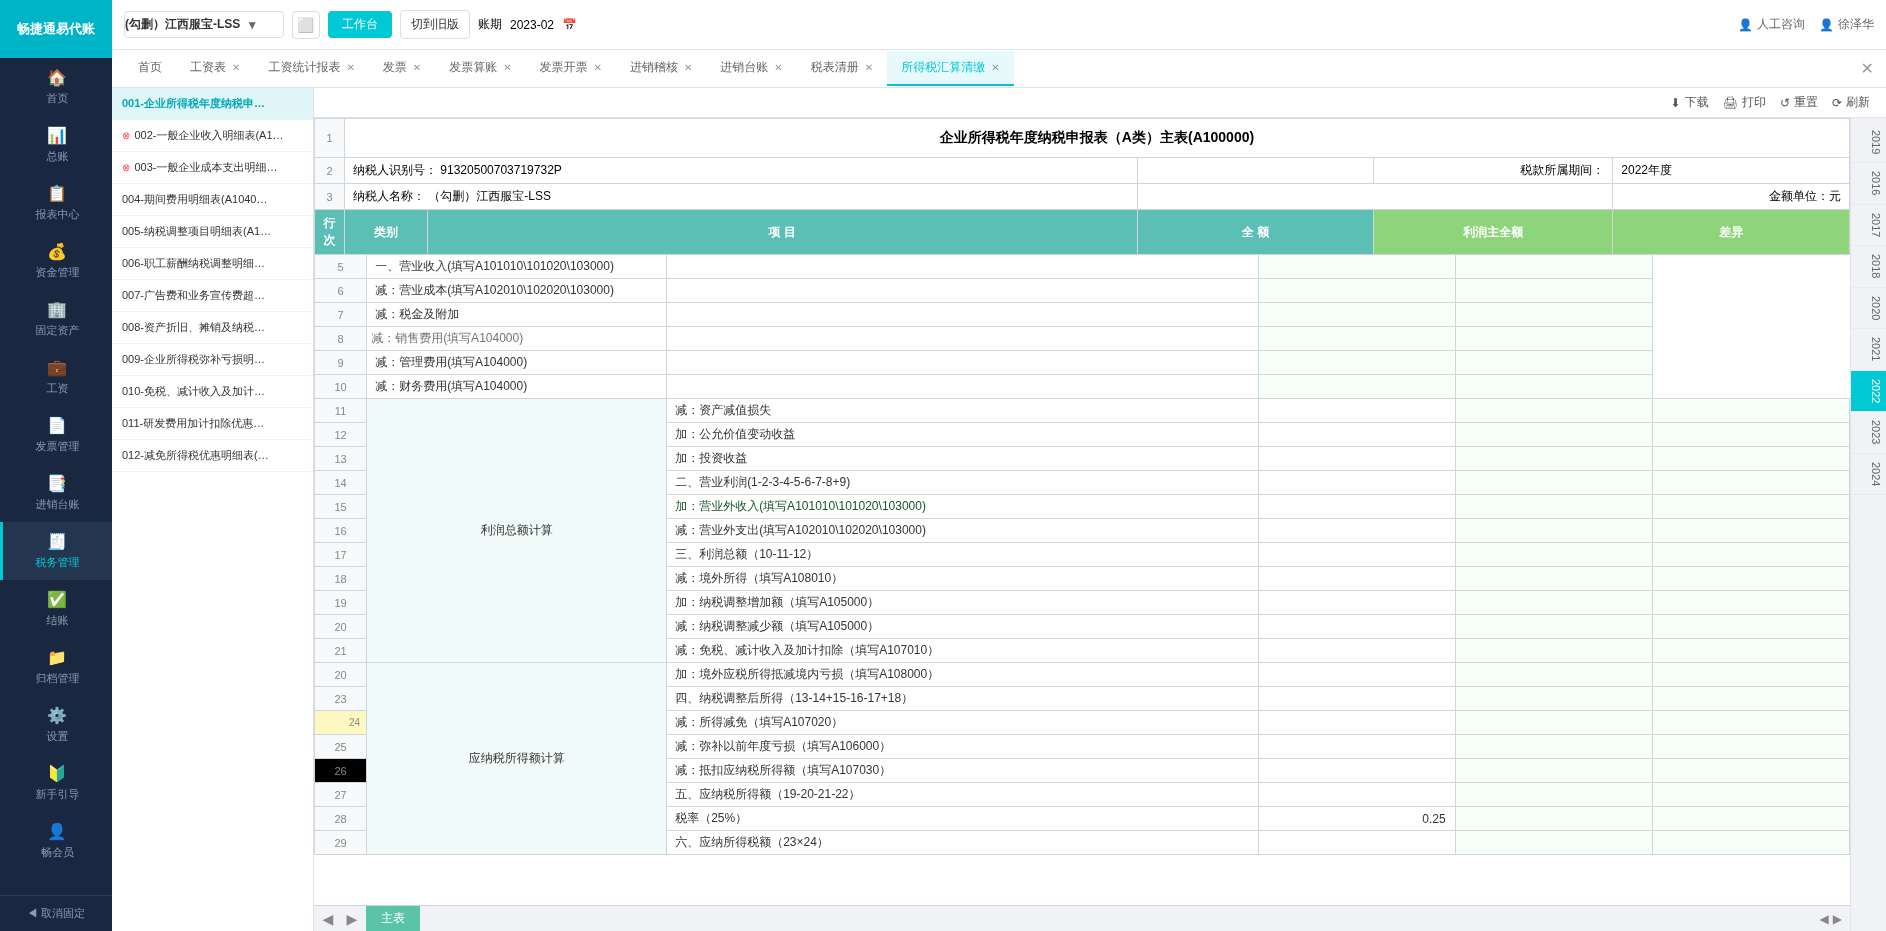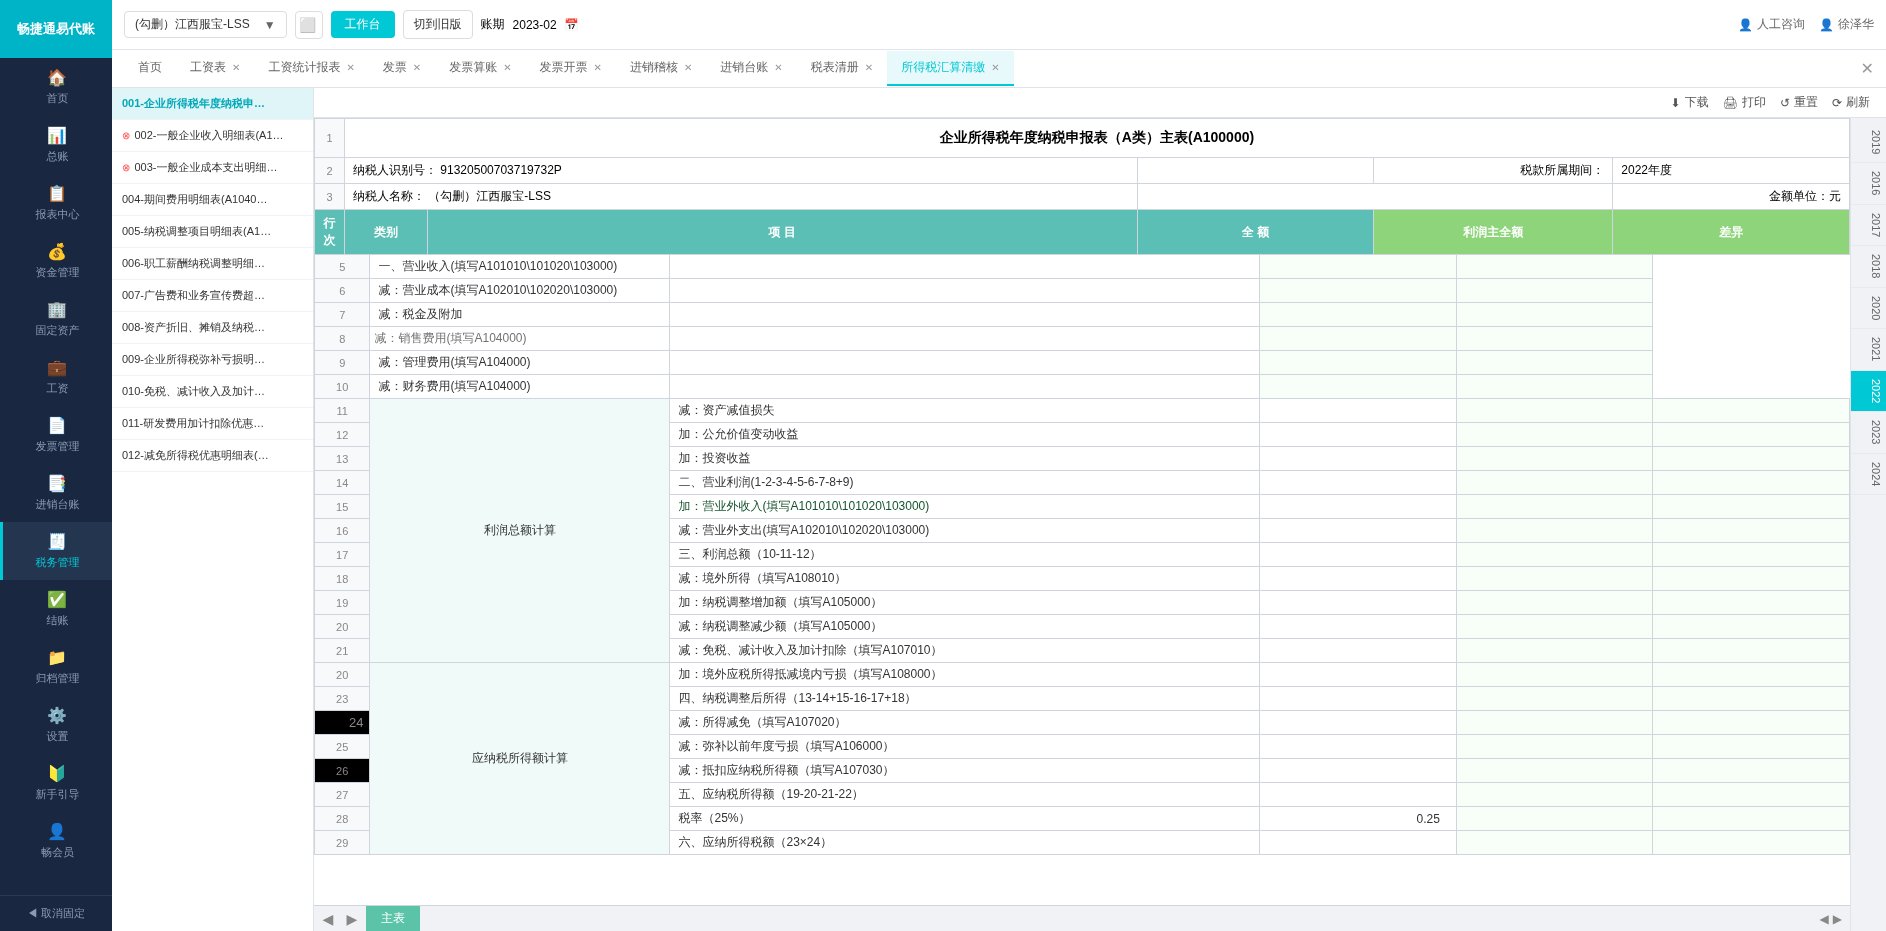--- a/index.html
+++ b/index.html
@@ -12,21 +12,21 @@
     .sidebar-item { display: flex; flex-direction: column; align-items: center; padding: 10px 4px; cursor: pointer; color: #8a9bb5; font-size: 11px; gap: 4px; border-left: 3px solid transparent; }
     .sidebar-item.active { background: #243550; color: #00c8d4; border-left-color: #00c8d4; }
     .sidebar-item .icon { font-size: 16px; }
     .sidebar-footer { padding: 10px; color: #8a9bb5; font-size: 11px; text-align: center; cursor: pointer; border-top: 1px solid #2a3a50; }
 
     
     .main { flex: 1; display: flex; flex-direction: column; overflow: hidden; }
 
     
     .topbar { height: 50px; background: white; display: flex; align-items: center; padding: 0 12px; gap: 8px; border-bottom: 1px solid #e0e4ea; flex-shrink: 0; }
-    .topbar-company { display: flex; align-items: center; gap: 14px; border: 1px solid #ddd; border-radius: 4px; padding: 4px 10px; font-size: 12px; color: #333; cursor: pointer; min-width: 160px; }
+    .topbar-company { display: flex; align-items: center; gap: 6px; border: 1px solid #ddd; border-radius: 4px; padding: 4px 0; font-size: 12px; color: #333; cursor: pointer; min-width: 160px; font-weight: bold; }
     .topbar-company .arrow { color: #666; }
     .topbar-icon-btn { width: 28px; height: 28px; border: 1px solid #ddd; border-radius: 4px; display: flex; align-items: center; justify-content: center; cursor: pointer; color: #666; font-size: 14px; }
     .topbar-workbench { background: #00c8d4; color: white; border: none; border-radius: 4px; padding: 5px 14px; cursor: pointer; font-size: 12px; }
     .topbar-switch-btn { border: 1px solid #ddd; border-radius: 4px; padding: 5px 10px; cursor: pointer; font-size: 12px; color: #333; background: white; }
     .topbar-right { margin-left: auto; display: flex; align-items: center; gap: 14px; color: #666; font-size: 12px; cursor: pointer; }
     .topbar-right .user { display: flex; align-items: center; gap: 4px; }
 
     
     .tabbar { background: white; border-bottom: 1px solid #e0e4ea; display: flex; align-items: center; padding: 0 12px; height: 38px; gap: 0; flex-shrink: 0; overflow-x: auto; }
     .tab { display: flex; align-items: center; gap: 4px; padding: 8px 14px; cursor: pointer; font-size: 12px; color: #666; border-bottom: 2px solid transparent; white-space: nowrap; }
@@ -447,21 +447,21 @@
                     <td style="border: 1px solid rgb(208, 213, 221); padding: 3px 6px; text-align: right; min-width: 100px; background: rgb(248, 255, 248);"></td>
                   </tr>
                   <tr>
                     <td class="row-num" style="text-align: center; background: rgb(248, 249, 250); border: 1px solid rgb(208, 213, 221); color: rgb(136, 136, 136); font-size: 11px; width: 30px;">23</td>
                     <td class="item-cell" style="border: 1px solid rgb(208, 213, 221); padding: 3px 8px; color: rgb(51, 51, 51); min-width: 300px;">四、纳税调整后所得（13-14+15-16-17+18）</td>
                     <td class="amount-cell" style="border: 1px solid rgb(208, 213, 221); padding: 3px 6px; text-align: right; min-width: 100px;"></td>
                     <td style="border: 1px solid rgb(208, 213, 221); padding: 3px 6px; text-align: right; min-width: 100px; background: rgb(248, 255, 248);"></td>
                     <td style="border: 1px solid rgb(208, 213, 221); padding: 3px 6px; text-align: right; min-width: 100px; background: rgb(248, 255, 248);"></td>
                   </tr>
                   <tr>
-                    <td class="row-num" style="text-align: center; background: #000000; border: 1px solid rgb(208, 213, 221); color: rgb(136, 136, 136); font-size: 13px; width: 30px; padding-left: 34px;">24</td>
+                    <td class="row-num" style="text-align: center; background: #fef9c3; border: 1px solid rgb(208, 213, 221); color: rgb(136, 136, 136); font-size: 10px; width: 30px; padding-left: 34px;">24</td>
                     <td class="item-cell" style="border: 1px solid rgb(208, 213, 221); padding: 3px 8px; color: rgb(51, 51, 51); min-width: 300px;">减：所得减免（填写A107020）</td>
                     <td class="amount-cell" style="border: 1px solid rgb(208, 213, 221); padding: 3px 6px; text-align: right; min-width: 100px;"></td>
                     <td style="border: 1px solid rgb(208, 213, 221); padding: 3px 6px; text-align: right; min-width: 100px; background: rgb(248, 255, 248);"></td>
                     <td style="border: 1px solid rgb(208, 213, 221); padding: 3px 6px; text-align: right; min-width: 100px; background: rgb(248, 255, 248);"></td>
                   </tr>
                   <tr>
                     <td class="row-num" style="text-align: center; background: rgb(248, 249, 250); border: 1px solid rgb(208, 213, 221); color: rgb(136, 136, 136); font-size: 11px; width: 30px;">25</td>
                     <td class="item-cell" style="border: 1px solid rgb(208, 213, 221); padding: 3px 8px; color: rgb(51, 51, 51); min-width: 300px;">减：弥补以前年度亏损（填写A106000）</td>
                     <td class="amount-cell" style="border: 1px solid rgb(208, 213, 221); padding: 3px 6px; text-align: right; min-width: 100px;"></td>
                     <td style="border: 1px solid rgb(208, 213, 221); padding: 3px 6px; text-align: right; min-width: 100px; background: rgb(248, 255, 248);"></td>
@@ -477,21 +477,21 @@
                   <tr>
                     <td class="row-num" style="text-align: center; background: rgb(248, 249, 250); border: 1px solid rgb(208, 213, 221); color: rgb(136, 136, 136); font-size: 11px; width: 30px;">27</td>
                     <td class="item-cell" style="border: 1px solid rgb(208, 213, 221); padding: 3px 8px; color: rgb(51, 51, 51); min-width: 300px;">五、应纳税所得额（19-20-21-22）</td>
                     <td class="amount-cell" style="border: 1px solid rgb(208, 213, 221); padding: 3px 6px; text-align: right; min-width: 100px;"></td>
                     <td style="border: 1px solid rgb(208, 213, 221); padding: 3px 6px; text-align: right; min-width: 100px; background: rgb(248, 255, 248);"></td>
                     <td style="border: 1px solid rgb(208, 213, 221); padding: 3px 6px; text-align: right; min-width: 100px; background: rgb(248, 255, 248);"></td>
                   </tr>
                   <tr>
                     <td class="row-num" style="text-align: center; background: rgb(248, 249, 250); border: 1px solid rgb(208, 213, 221); color: rgb(136, 136, 136); font-size: 11px; width: 30px;">28</td>
                     <td class="item-cell" style="border: 1px solid rgb(208, 213, 221); padding: 3px 8px; color: rgb(51, 51, 51); min-width: 300px;">税率（25%）</td>
-                    <td class="amount-cell" style="border: 1px solid rgb(208, 213, 221); padding: 3px 16px; text-align: right; min-width: 100px;">0.25</td>
+                    <td class="amount-cell" style="border: 1px solid rgb(208, 213, 221); padding: 3px 9px; text-align: right; min-width: 100px;">0.25</td>
                     <td style="border: 1px solid rgb(208, 213, 221); padding: 3px 6px; text-align: right; min-width: 100px; background: rgb(248, 255, 248);"></td>
                     <td style="border: 1px solid rgb(208, 213, 221); padding: 3px 6px; text-align: right; min-width: 100px; background: rgb(248, 255, 248);"></td>
                   </tr>
                   <tr>
                     <td class="row-num" style="text-align: center; background: rgb(248, 249, 250); border: 1px solid rgb(208, 213, 221); color: rgb(136, 136, 136); font-size: 11px; width: 30px;">29</td>
                     <td class="item-cell" style="border: 1px solid rgb(208, 213, 221); padding: 3px 8px; color: rgb(51, 51, 51); min-width: 300px;">六、应纳所得税额（23×24）</td>
                     <td class="amount-cell" style="border: 1px solid rgb(208, 213, 221); padding: 3px 6px; text-align: right; min-width: 100px;"></td>
                     <td style="border: 1px solid rgb(208, 213, 221); padding: 3px 6px; text-align: right; min-width: 100px; background: rgb(248, 255, 248);"></td>
                     <td style="border: 1px solid rgb(208, 213, 221); padding: 3px 6px; text-align: right; min-width: 100px; background: rgb(248, 255, 248);"></td>
                   </tr>

